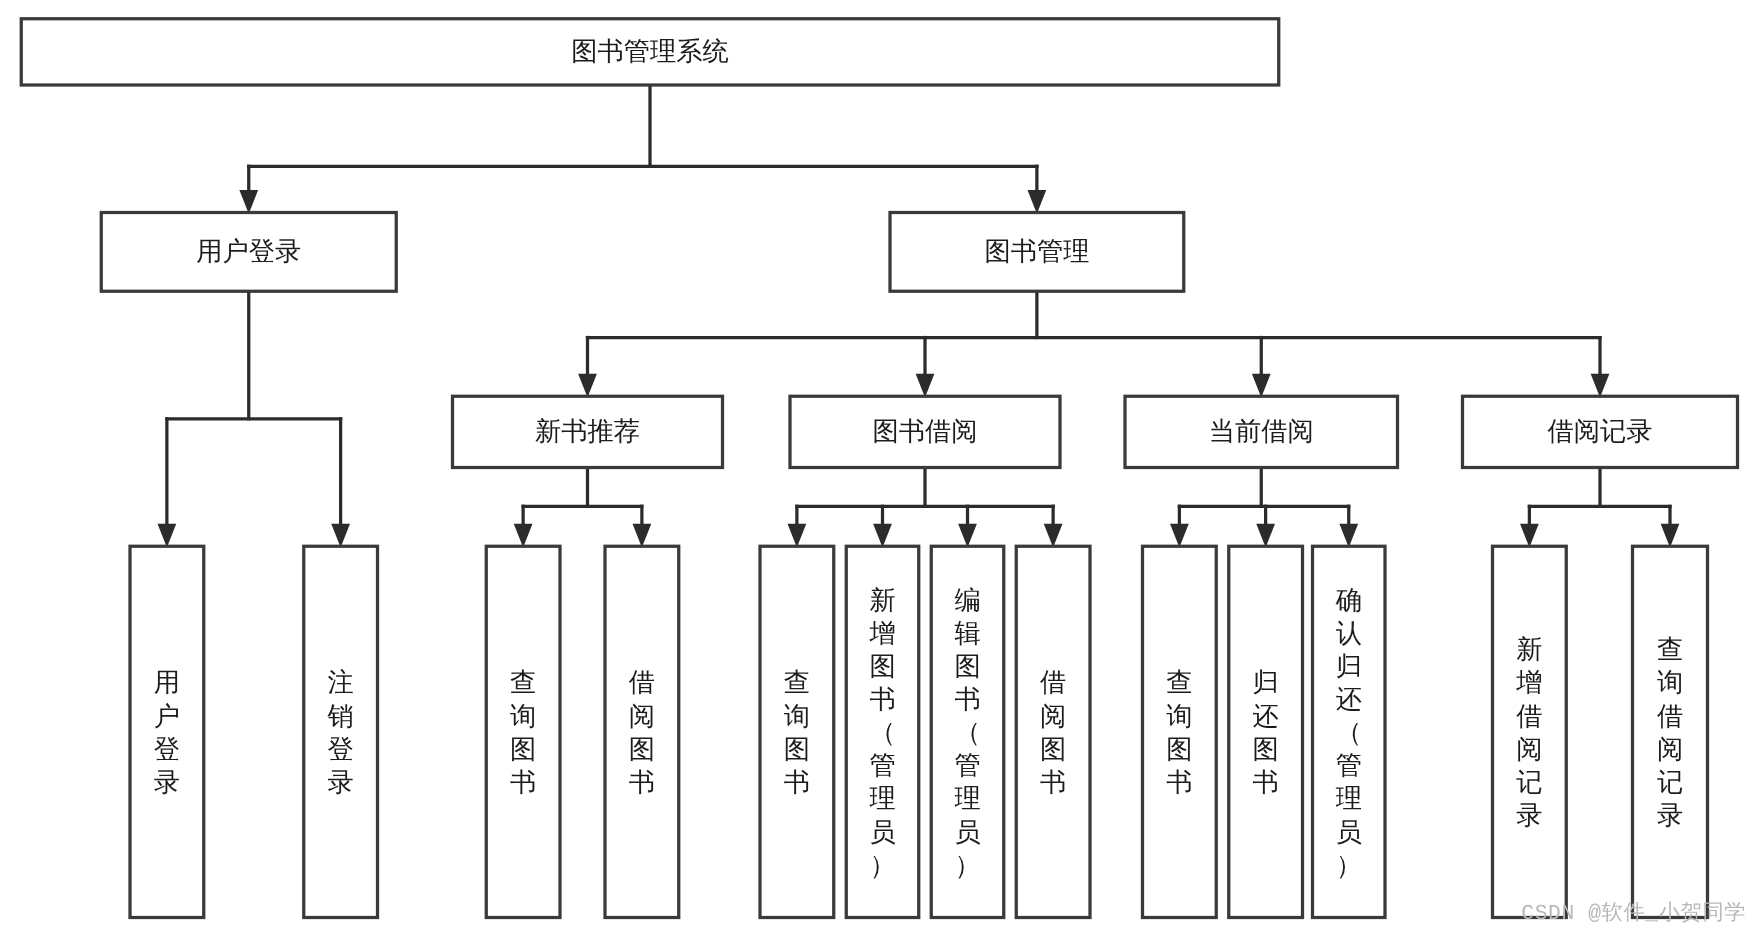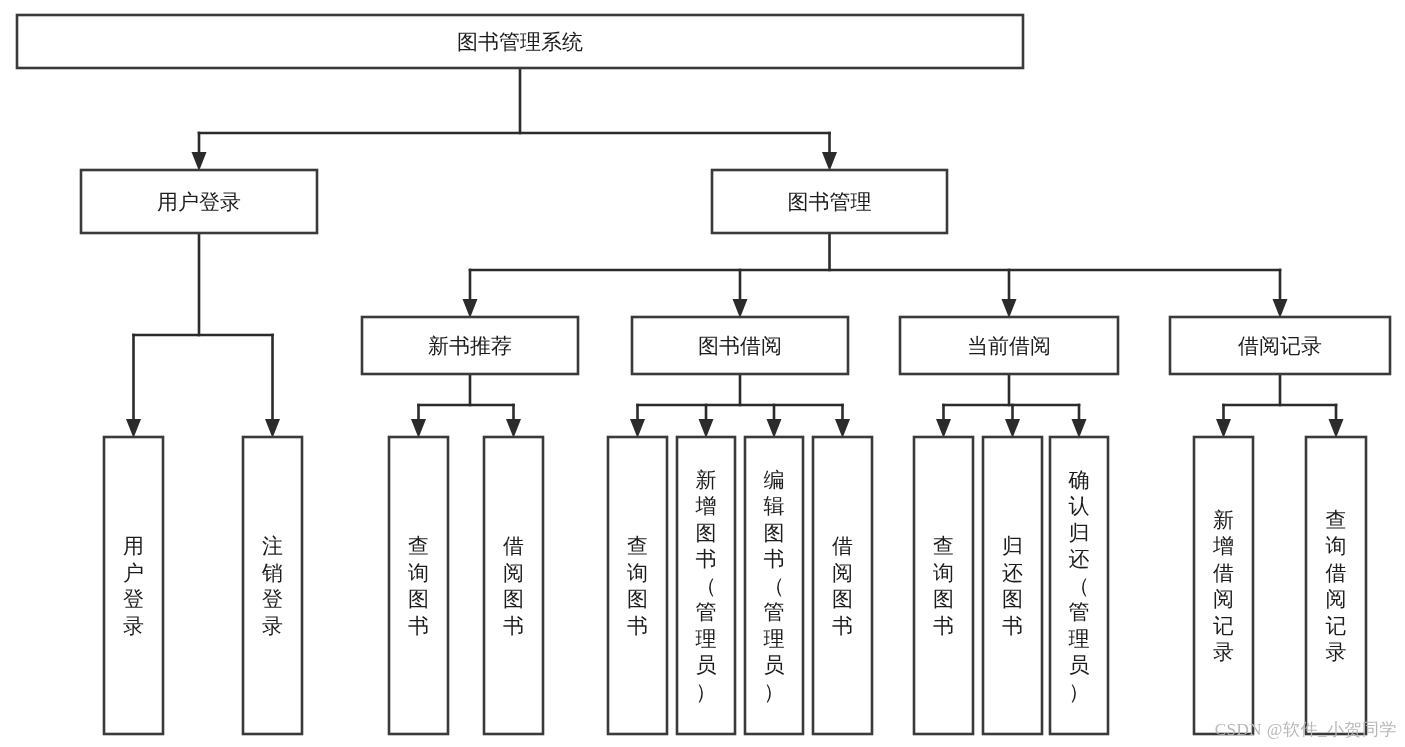--- a/index.html
+++ b/index.html
@@ -54,21 +54,21 @@
   .node-label-v {
     font-family: "DejaVu Sans", "Liberation Sans", sans-serif;
     font-size: 21px;
     fill: #1c1c1c;
     text-anchor: middle;
   }
   .watermark-text {
     position: absolute;
     right: 8px;
     bottom: 6px;
-    font-family: Liberation Serif, serif;
+    font-family: Liberation Mono, monospace;
     font-size: 17px;
     color: #b8b8b8;
     white-space: nowrap;
     letter-spacing: 0.5px;
     pointer-events: none;
   }
 </style>
 </head>
 <body>
 

